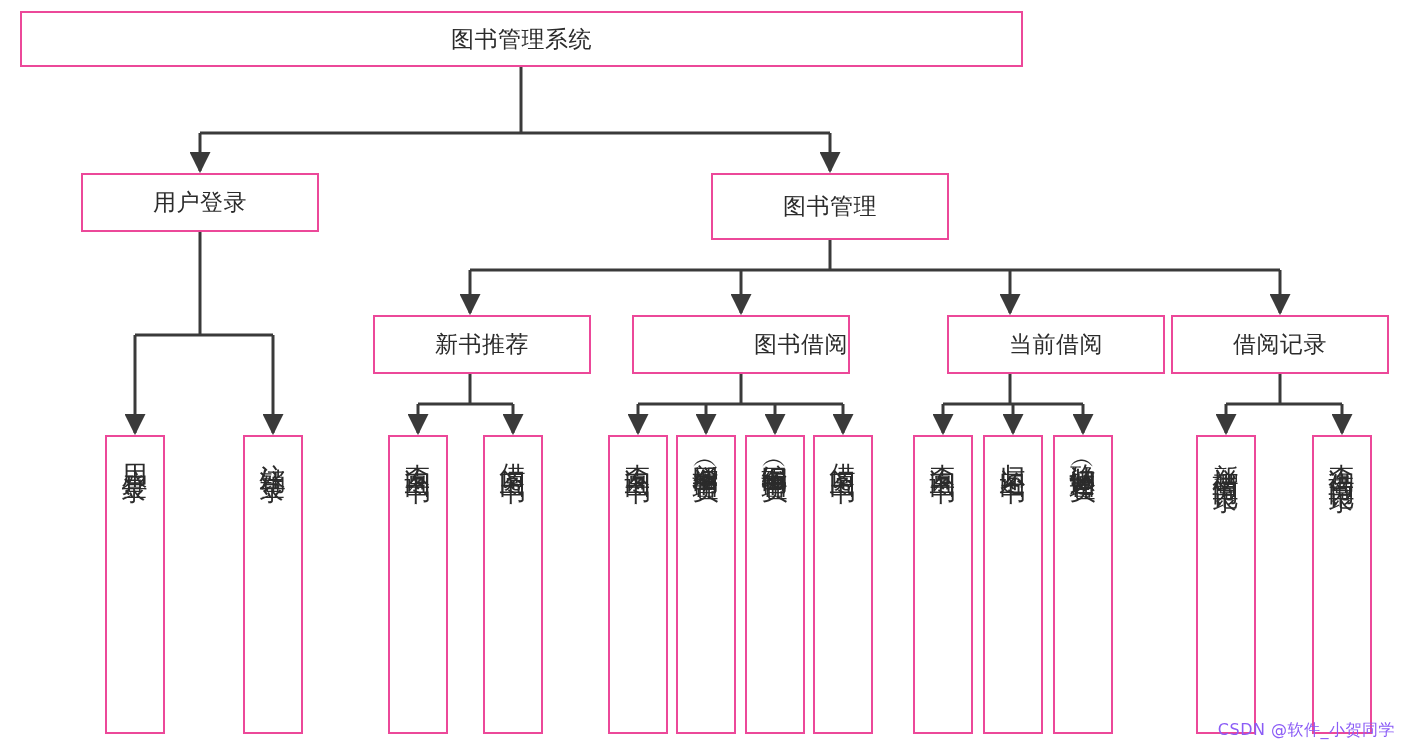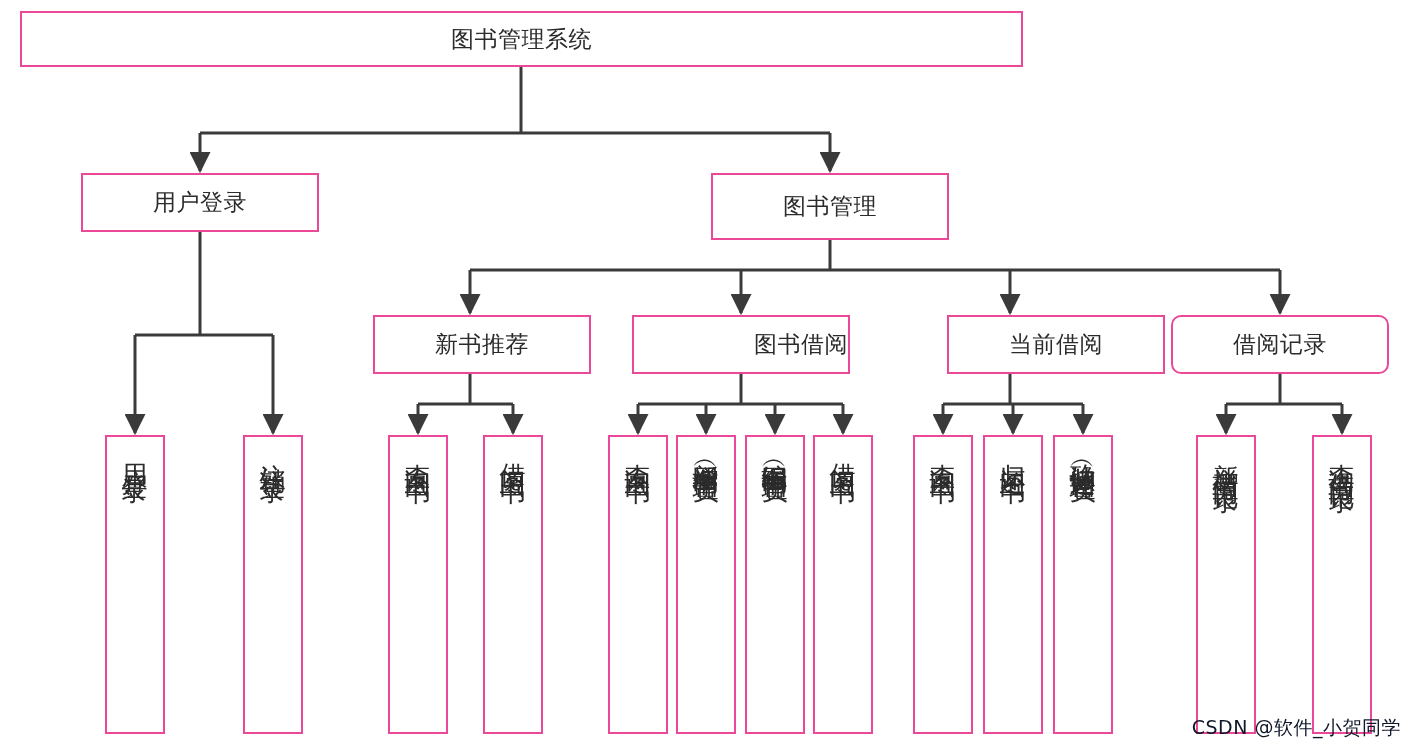--- a/index.html
+++ b/index.html
@@ -58,24 +58,24 @@
     text-orientation: upright;
     font-size: 26px;
     letter-spacing: 5px;
     line-height: 1;
   }
   .v-node.tight .node-label {
     letter-spacing: 2px;
   }
   .watermark {
     position: absolute;
-    right: 4px;
+    right: 10px;
     bottom: 6px;
-    font-size: 19px;
-    color: #0f172a;
+    font-size: 16px;
+    color: #8b5cf6;
     white-space: nowrap;
     letter-spacing: 0.5px;
   }
 </style>
 </head>
 <body>
 
 <div id="canvas">
 
   <svg id="edges" viewBox="0 0 1405 747" xmlns="http://www.w3.org/2000/svg">
@@ -133,21 +133,21 @@
       </div>
       <div class="node h-node" style="left: 361px; top: 315px; width: 218px; height: 59px; margin-left: 12px;">
         <span class="node-label">新书推荐</span>
       </div>
       <div class="node h-node" style="left: 632px; top: 315px; width: 218px; height: 59px; justify-content: flex-end;">
         <span class="node-label">图书借阅</span>
       </div>
       <div class="node h-node" style="left: 901px; top: 315px; width: 218px; height: 59px; margin-left: 46px;">
         <span class="node-label">当前借阅</span>
       </div>
-      <div class="node h-node" style="left: 1171px; top: 315px; width: 218px; height: 59px; border-radius: 10px;">
+      <div class="node h-node" style="left: 1171px; top: 315px; width: 218px; height: 59px;">
         <span class="node-label">借阅记录</span>
       </div>
       <div class="node v-node" style="left: 105px; top: 435px; width: 60px; height: 299px;">
         <span class="node-label">用户登录</span>
       </div>
       <div class="node v-node" style="left: 243px; top: 435px; width: 60px; height: 299px;">
         <span class="node-label">注销登录</span>
       </div>
       <div class="node v-node" style="left: 388px; top: 435px; width: 60px; height: 299px;">
         <span class="node-label">查询图书</span>

